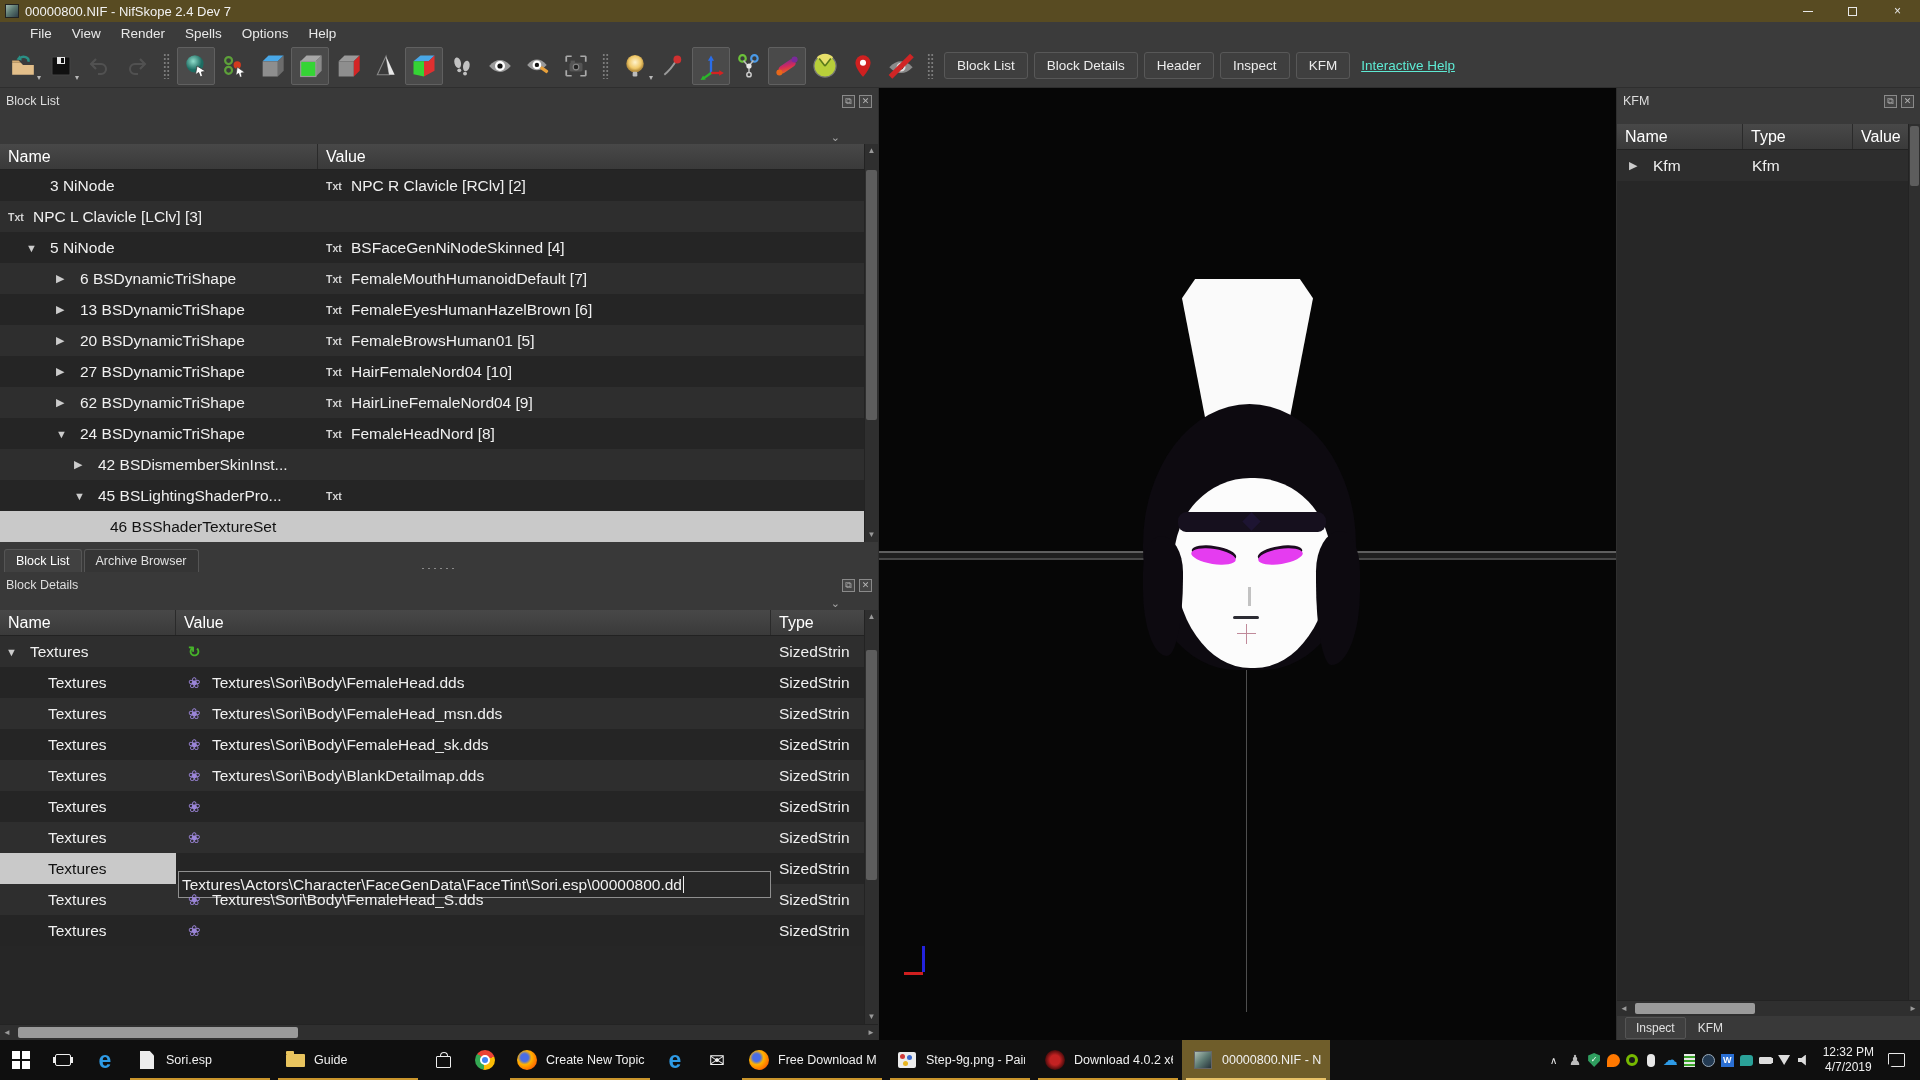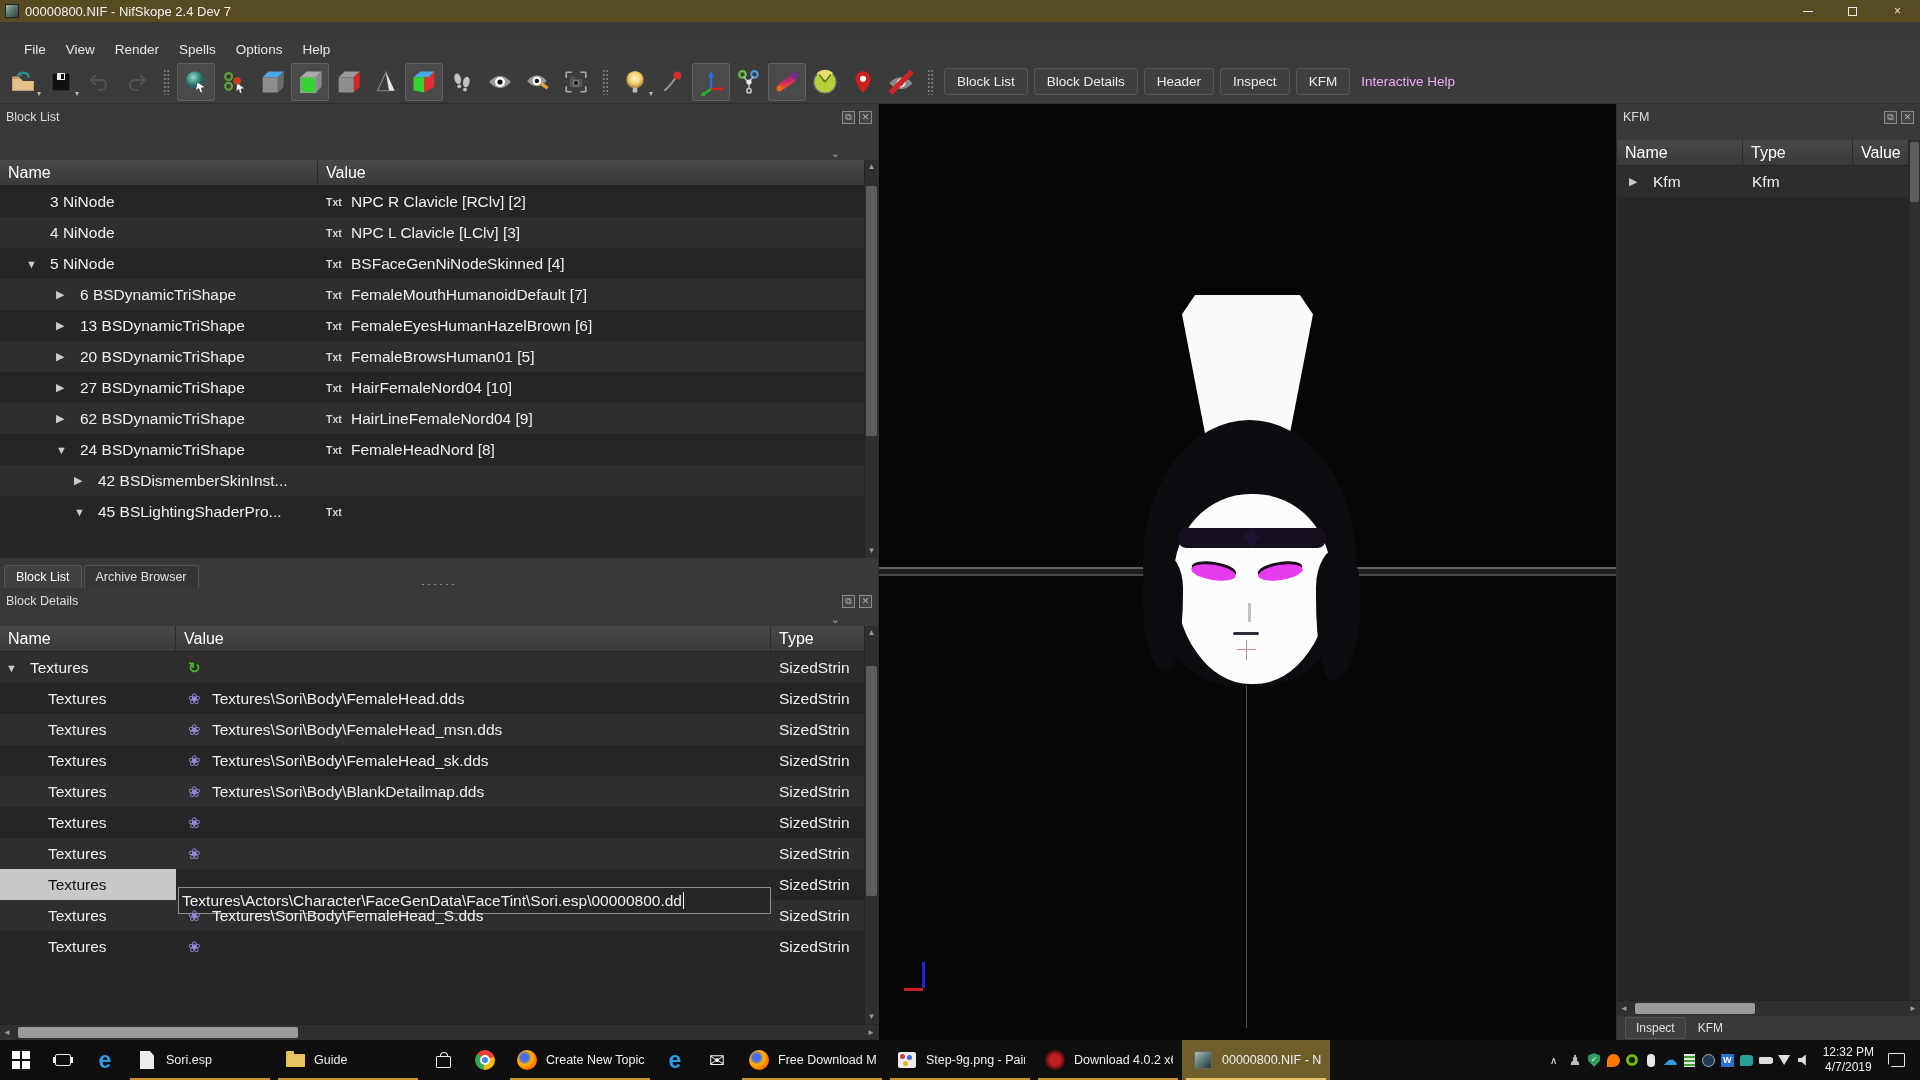--- a/index.html
+++ b/index.html
@@ -9,33 +9,33 @@
 
   
   .titlebar { height:22px; background:#584b22; display:flex; align-items:center; color:#f2f2f2; font-size:13px; flex:none; }
   .titlebar .appicon { width:14px; height:14px; margin:0 6px 0 5px; background:linear-gradient(135deg,#9fb9ae 0%,#5d7a72 45%,#2e3d46 100%); border:1px solid #222; }
   .wbtns { margin-left:auto; display:flex; height:22px; }
   .wbtn { width:45px; height:22px; display:flex; align-items:center; justify-content:center; color:#e8e8e8; font-size:12px; }
   .wbtn .ming { width:10px; height:1px; background:#e8e8e8; }
   .wbtn .maxg { width:9px; height:9px; border:1px solid #e8e8e8; }
 
   
-  .menubar { height:22px; background:#3b3b3b; display:flex; align-items:center; padding-left:14px; flex:none;margin-top:16px; }
+  .menubar { height:22px; background:#3b3b3b; display:flex; align-items:center; padding-left:20px; flex:none; }
   .menu-item { color:#e8e8e8; font-size:13.5px; padding:2px 10px; }
 
   
   .toolbar { height:44px; background:#3b3b3b; border-bottom:1px solid #2e2e2e; display:flex; align-items:center; padding-left:4px; flex:none; }
   .tbtn { width:38px; height:38px; display:flex; align-items:center; justify-content:center; position:relative; flex:none; border:1px solid transparent; border-radius:2px; }
   .tbtn.active { background:#4a4a4a; border-color:#606060; }
   .tbtn.disabled { opacity:.38; }
   .tbtn svg { display:block; }
   .ddcaret { position:absolute; right:0px; bottom:2px; font-size:8px; color:#b8b8b8; }
   .grip { width:7px; height:26px; margin:0 7px; background-image:radial-gradient(#7c7c7c 1px, transparent 1.3px); background-size:3.5px 4px; flex:none; }
   .txtbtn { padding:5px 12px; margin:0 3px; border:1px solid #585858; border-radius:3px; background:#3f3f3f; color:#ececec; font-size:13.5px; flex:none; }
-  .helplabel { color:#f0abfc; font-size:13.5px; margin-left:8px; flex:none; }
+  .helplabel { color:#5eead4; font-size:13.5px; margin-left:8px; flex:none;text-decoration:underline; }
 
   
   .main { flex:1; display:flex; min-height:0; }
   .leftcol { width:879px; flex:none; background:#393939; display:flex; flex-direction:column; border-right:1px solid #2e2e2e; }
   .rightcol { width:304px; flex:none; background:#393939; display:flex; flex-direction:column; border-left:1px solid #2e2e2e; }
   .viewport { flex:1; position:relative; background:#060606; overflow:hidden; }
 
   .phead { height:26px; display:flex; align-items:center; padding:0 6px; color:#dedede; font-size:12.5px; flex:none; }
   .phead .pbtns { margin-left:auto; display:flex; gap:4px; }
   .pbtn { width:13px; height:13px; border:1px solid #8a8a8a; color:#b5b5b5; font-size:9px; line-height:11px; text-align:center; background:#444; }
@@ -422,24 +422,20 @@
               <div class="cell namecell">
                 <span class="arrow"></span>
                 <span>3 NiNode</span>
               </div>
               <div class="cell valuecell">
                 <span class="txtbadge">Txt</span>
                 <span>NPC R Clavicle [RClv] [2]</span>
               </div>
             </div>
           <div class="row bl-row lvl1">
-              <div class="cell namecell">
-                <span class="arrow"></span>
-                <span>4 NiNode</span>
-              </div>
               <div class="cell valuecell">
                 <span class="txtbadge">Txt</span>
                 <span>NPC L Clavicle [LClv] [3]</span>
               </div>
             </div>
           <div class="row bl-row lvl1">
               <div class="cell namecell">
                 <span class="arrow">▼</span>
                 <span>5 NiNode</span>
               </div>
@@ -516,20 +512,27 @@
               <div class="cell valuecell"></div>
             </div>
           <div class="row bl-row lvl3">
               <div class="cell namecell">
                 <span class="arrow">▼</span>
                 <span>45 BSLightingShaderPro...</span>
               </div>
               <div class="cell valuecell">
                 <span class="txtbadge">Txt</span>
               </div>
+            </div>
+          <div class="row bl-row lvl4 sel-full">
+              <div class="cell namecell">
+                <span class="arrow"></span>
+                <span>46 BSShaderTextureSet</span>
+              </div>
+              <div class="cell valuecell"></div>
             </div>
         </div>
         <div class="vscroll">
           <div class="sarrow up">▲</div>
           <div class="vthumb" style="top:26px; height:250px;"></div>
           <div class="sarrow down">▼</div>
         </div>
       </div>
 
       <div class="tabsrow">

